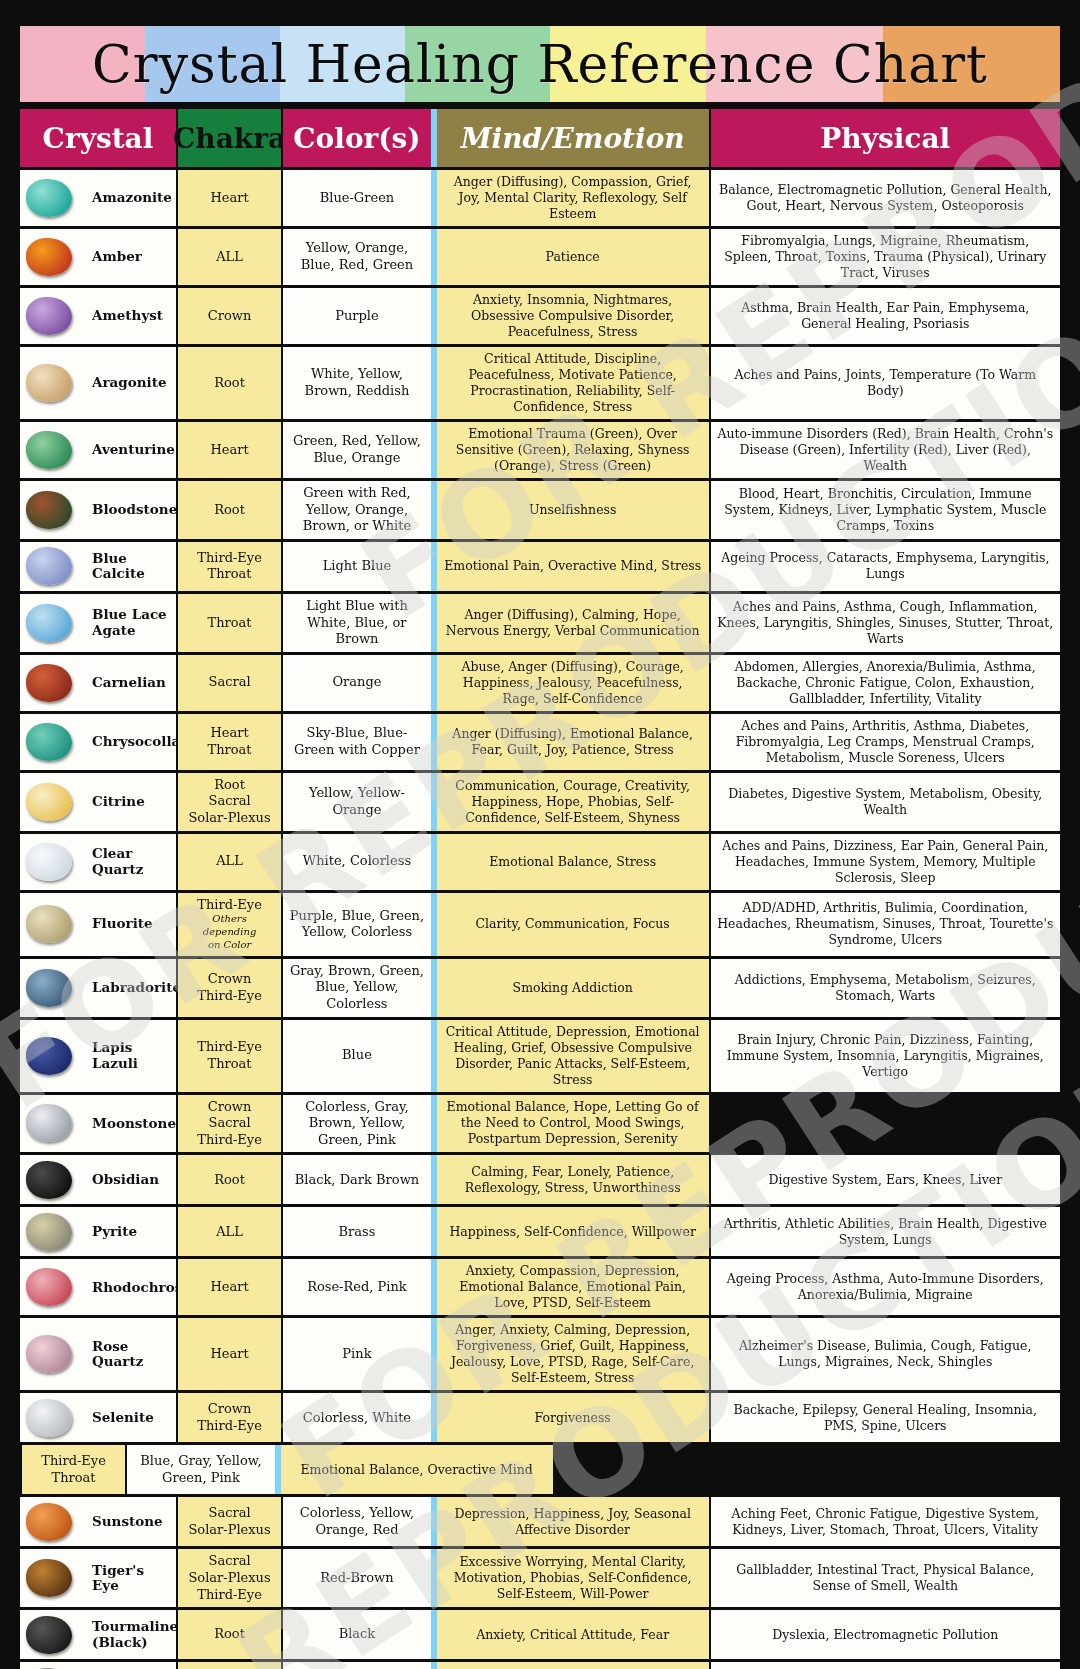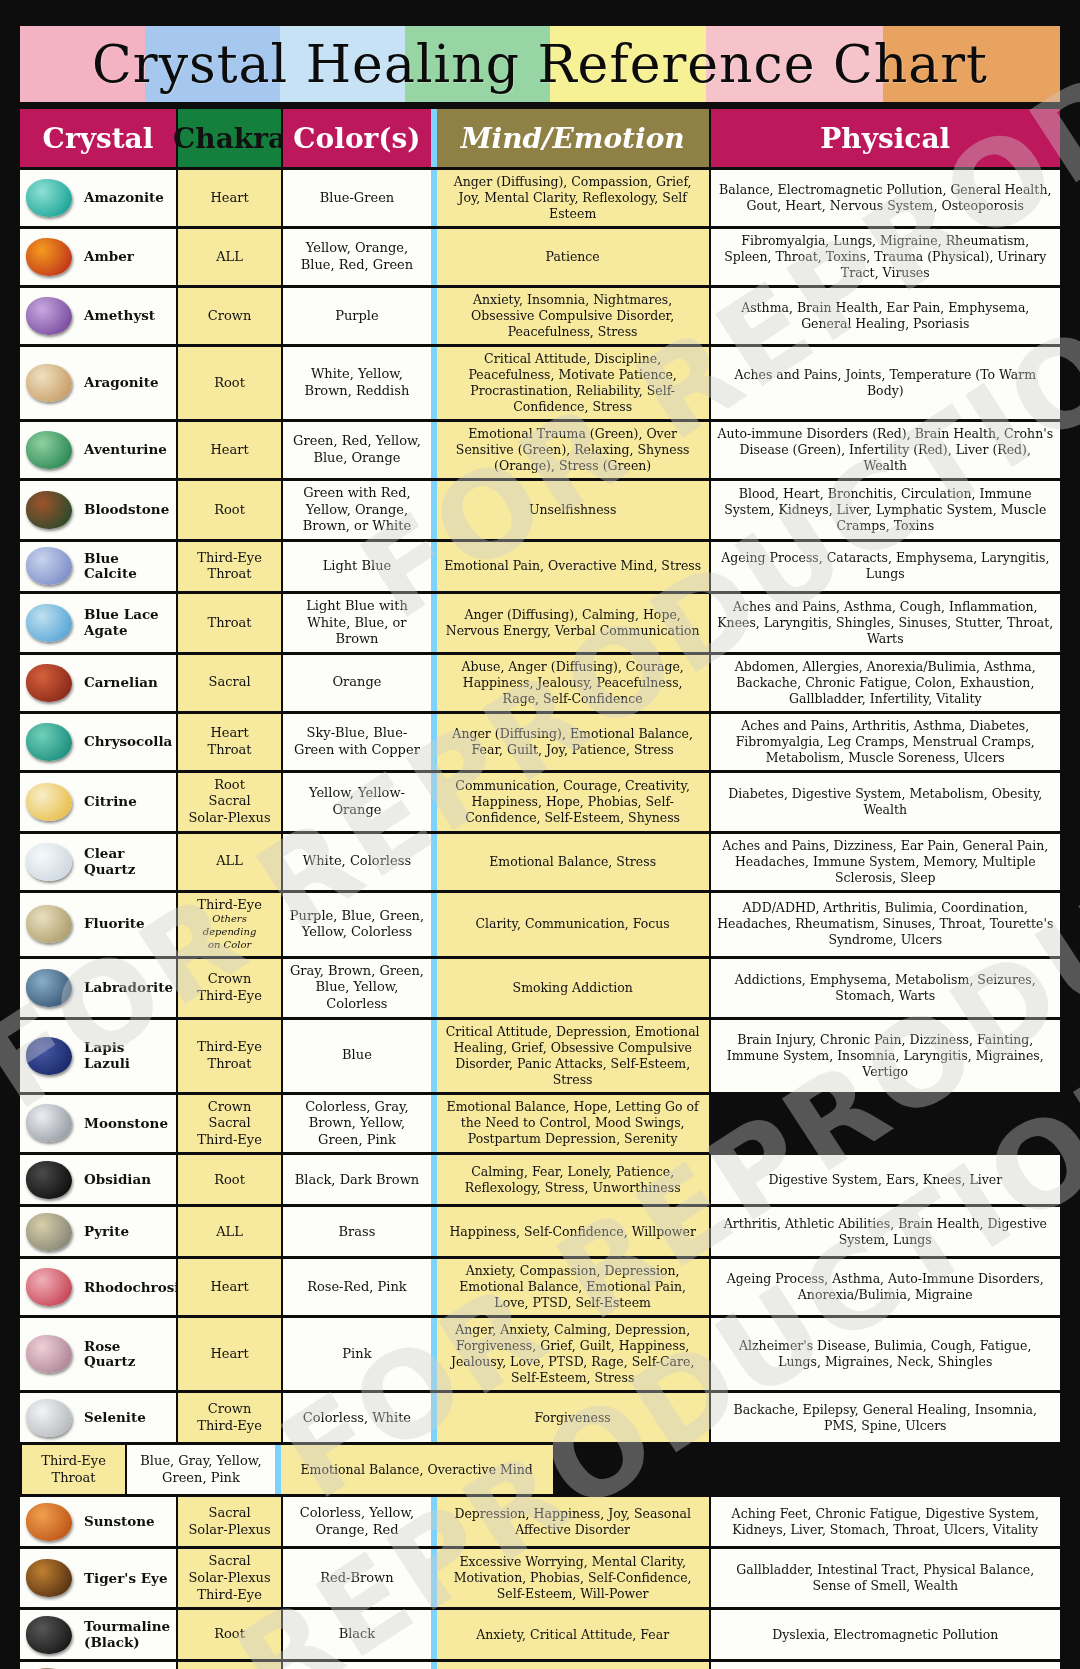--- a/index.html
+++ b/index.html
@@ -38,21 +38,21 @@
 
   
   .thead .cell { background:#be185d; color:#ffffff; font-weight:700; font-size:28px; }
   .thead .col-chakra { background:#15803d; color:#111; }
   .thead .col-mind   { background:#8f8145; font-style:italic; }
 
   
   .row .cell { background:#fdfdf9; color:#111; font-size:12.5px; line-height:1.28; }
   .row .col-chakra, .row .col-mind { background:#f7e99d; }
 
-  .row .col-crystal { flex-direction:row; justify-content:flex-start; text-align:left; gap:12px; }
+  .row .col-crystal { flex-direction:row; justify-content:flex-start; text-align:left; gap:20px; }
   .stone { width:46px; height:38px; border-radius:46% 54% 50% 50%; flex:0 0 auto; box-shadow:1px 2px 3px rgba(0,0,0,.45); }
   .cname { font-size:13.5px; font-weight:600; line-height:1.15; }
 
   .row .col-chakra { font-size:13px; white-space:pre-line; }
   .chakra-note { font-size:10px; font-style:italic; white-space:pre-line; }
   .chakra-note:empty { display:none; }
   .row .col-colors { font-size:13px; }
 
   
   .watermark-layer { position:absolute; inset:0; pointer-events:none; z-index:5; }

